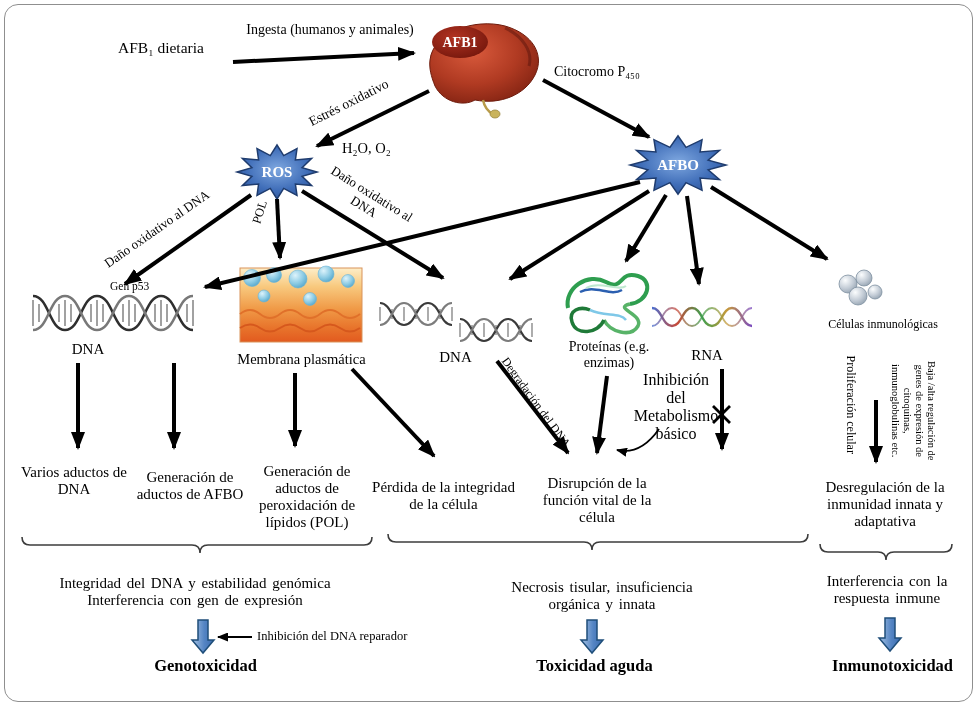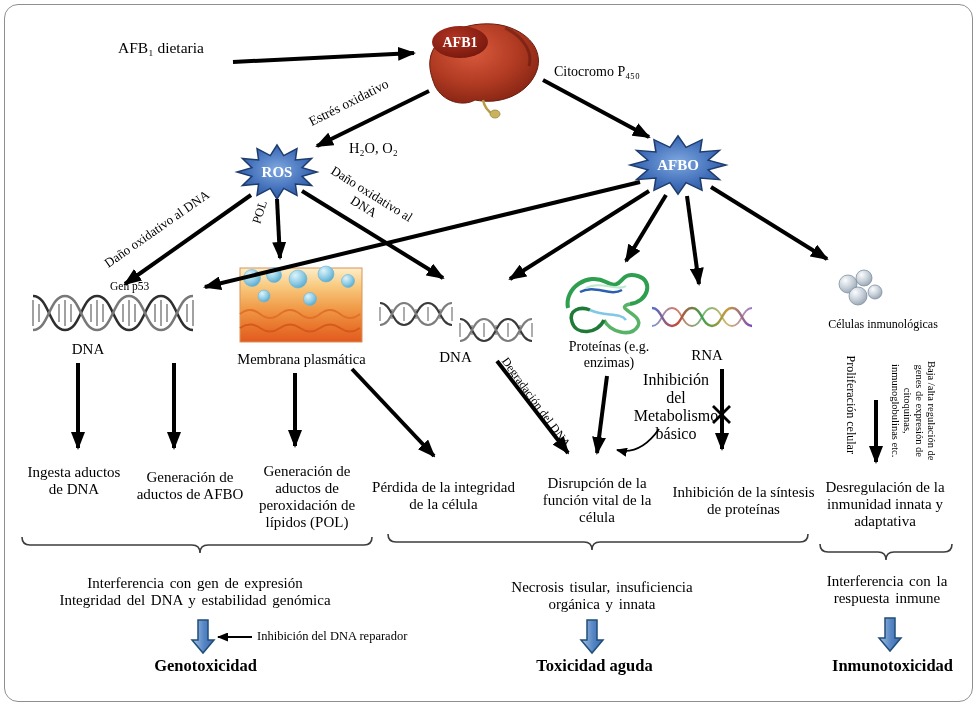--- a/index.html
+++ b/index.html
@@ -180,52 +180,52 @@
     </g>
 
     <g>
       <path class="barr" d="M198,620 L208,620 L208,640 L214,640 L203,653 L192,640 L198,640 Z"></path>
       <path class="barr" d="M587,620 L597,620 L597,640 L603,640 L592,653 L581,640 L587,640 Z"></path>
       <path class="barr" d="M885,618 L895,618 L895,638 L901,638 L890,651 L879,638 L885,638 Z"></path>
     </g>
   </svg>
 
   <div class="lbl nw" style="left:118px; top:39px; font-size:15.5px;">AFB₁ dietaria</div>
+  <div class="lbl nw c" style="left:230px; top:22px; width:200px; font-size:14px;">Ingesta (humanos y animales)</div>
   <div class="lbl nw" style="left:547px; top:64px; font-size:14px;margin-left:7px;">Citocromo P₄₅₀</div>
   <div class="lbl nw rot" style="left:305px; top:95px; font-size:13.5px; transform:rotate(-27deg);">Estrés oxidativo</div>
-  <div class="lbl nw" style="left:349px; top:140px; font-size:14.5px;">H₂O, O₂</div>
+  <div class="lbl nw" style="left:342px; top:140px; font-size:14.5px;">H₂O, O₂</div>
 
   <div class="lbl nw rot" style="left:95px; top:222px; font-size:13px; transform:rotate(-35deg);">Daño oxidativo al DNA</div>
   <div class="lbl nw rot" style="left:248px; top:205px; font-size:12.5px; transform:rotate(-72deg);">POL</div>
   <div class="lbl c rot" style="left:320px; top:186px; width:95px; font-size:13px; transform:rotate(32deg);">Daño oxidativo al DNA</div>
 
   <div class="lbl nw" style="left:110px; top:280px; font-size:11.5px;">Gen p53</div>
   <div class="lbl c" style="left:58px; top:341px; width:60px;">DNA</div>
   <div class="lbl c nw" style="left:229px; top:351px; width:145px; font-size:14.5px;">Membrana plasmática</div>
   <div class="lbl c" style="left:428px; top:349px; width:55px;">DNA</div>
   <div class="lbl c" style="left:550px; top:339px; width:118px; font-size:14px;">Proteínas (e.g. enzimas)</div>
   <div class="lbl c" style="left:682px; top:347px; width:50px;">RNA</div>
   <div class="lbl c" style="left:824px; top:318px; width:118px; font-size:12px;">Células inmunológicas</div>
 
   <div class="lbl nw c rot" style="left:468px; top:396px; width:135px; font-size:12px; transform:rotate(54deg);">Degradación del DNA</div>
   <div class="lbl c" style="left:632px; top:371px; width:88px; font-size:16px;">Inhibición del Metabolismo básico</div>
   <div class="lbl c rot" style="left:800px; top:398px; width:100px; font-size:12px; transform:rotate(90deg);">Proliferación celular</div>
   <div class="lbl c rot" style="left:857px; top:387px; width:112px; font-size:10.5px; transform:rotate(90deg);">Baja /alta regulación de genes de expresión de citoquinas, inmunoglobulinas etc.</div>
 
-  <div class="lbl c" style="left:20px;  top:464px; width:108px;">Ingesta aductos de DNA</div>
+  <div class="lbl c" style="left:20px;  top:464px; width:108px;">Varios aductos de DNA</div>
   <div class="lbl c" style="left:131px; top:469px; width:118px;">Generación de aductos de AFBO</div>
   <div class="lbl c" style="left:247px; top:463px; width:120px;">Generación de aductos de peroxidación de lípidos (POL)</div>
   <div class="lbl c" style="left:366px; top:479px; width:155px;">Pérdida de la integridad de la célula</div>
   <div class="lbl c" style="left:533px; top:475px; width:128px;">Disrupción de la función vital de la célula</div>
-  <div class="lbl c" style="left:666px; top:484px; width:155px;">Inhibición de la síntesis de proteínas</div>
   <div class="lbl c" style="left:810px; top:479px; width:150px;">Desregulación de la inmunidad innata y adaptativa</div>
 
   <div class="summary" style="left:35px; top:575px; width:320px;">
+    <div>Integridad del DNA y estabilidad genómica</div>
     <div>Interferencia con gen de expresión</div>
-    <div>Integridad del DNA y estabilidad genómica</div>
   </div>
   <div class="summary" style="left:488px; top:579px; width:228px;">Necrosis tisular, insuficiencia orgánica y innata</div>
   <div class="summary" style="left:812px; top:573px; width:150px;">Interferencia con la respuesta inmune</div>
 
   <div class="lbl nw" style="left:257px; top:629px; font-size:12.5px;">Inhibición del DNA reparador</div>
 
   <div class="lbl c bold" style="left:133px; top:657px; width:145px; font-size:16.5px;">Genotoxicidad</div>
   <div class="lbl c bold" style="left:512px; top:657px; width:165px; font-size:16.5px;">Toxicidad aguda</div>
   <div class="lbl c bold" style="left:810px; top:657px; width:165px; font-size:16.5px;">Inmunotoxicidad</div>
 </div>

